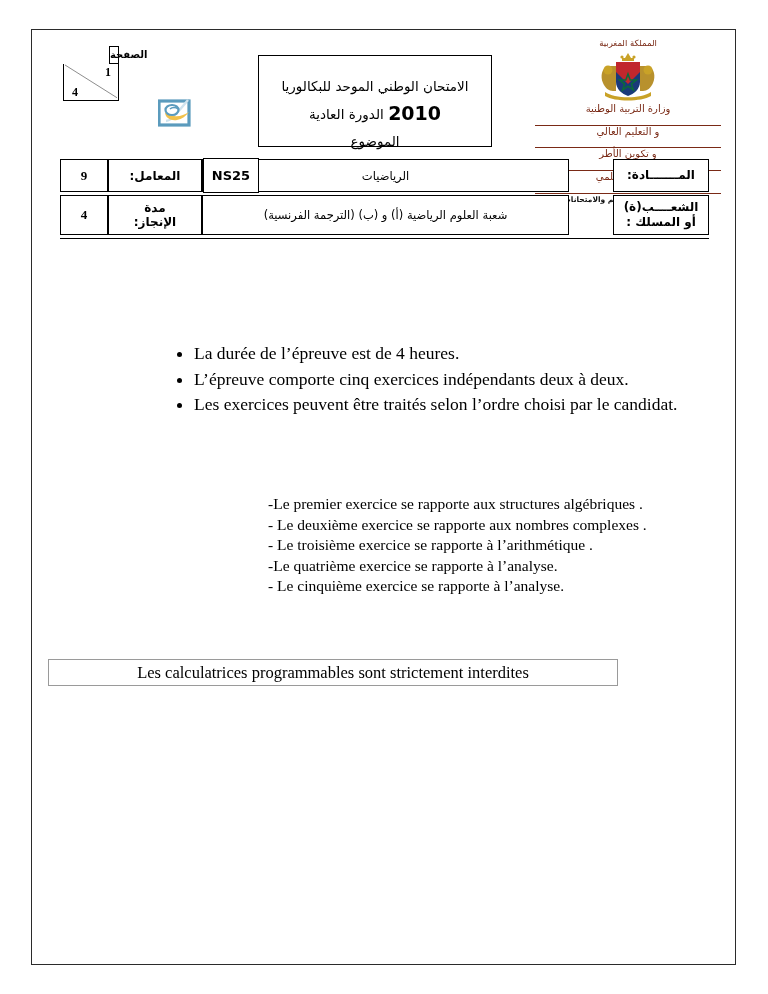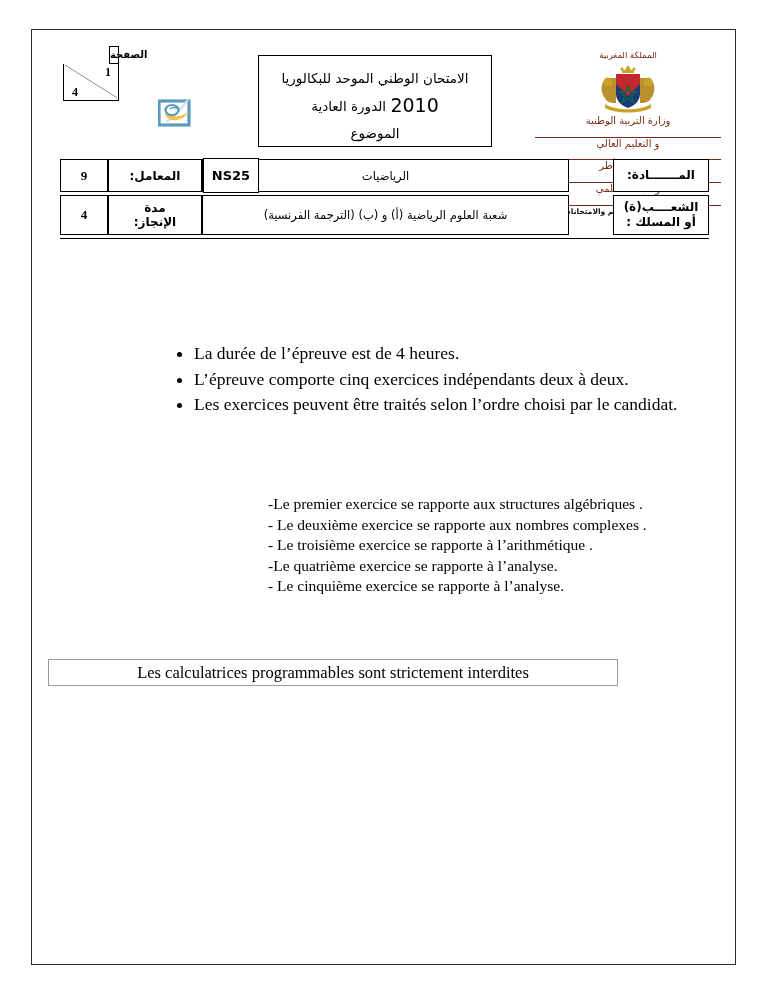--- a/index.html
+++ b/index.html
@@ -92,51 +92,51 @@
   .title-box {
     position: absolute;
     left: 226px;
     top: 25px;
     width: 234px;
     height: 92px;
     border: 1.2px solid #000;
     box-sizing: border-box;
     direction: rtl;
     text-align: center;
-    padding-top: 9px;
+    padding-top: 17px;
   }
   .title-line {
     font-family: "DejaVu Sans", sans-serif;
     font-size: 13.5px;
     line-height: 27px;
     white-space: nowrap;
   }
   .year-num {
     font-family: "DejaVu Sans", sans-serif;
-    font-weight: normal;
+    font-weight: bold;
     font-size: 19px;
     letter-spacing: 0px;
     vertical-align: -1px;
   }
 
   
   .kingdom-block {
     position: absolute;
     right: 14px;
     top: 0px;
     width: 186px;
     text-align: center;
     direction: rtl;
   }
   .kingdom-title {
     font-family: "DejaVu Sans", sans-serif;
     font-size: 8.5px;
     color: #7a2a16;
     letter-spacing: 1px;
-    margin-top: 20px;
+    margin-top: 8px;
   }
   .emblem {
     margin: 2px auto 2px auto;
     width: 66px;
     height: 52px;
     display: block;
   }
   .ministry-line {
     font-family: "DejaVu Sans", sans-serif;
     font-size: 10px;

